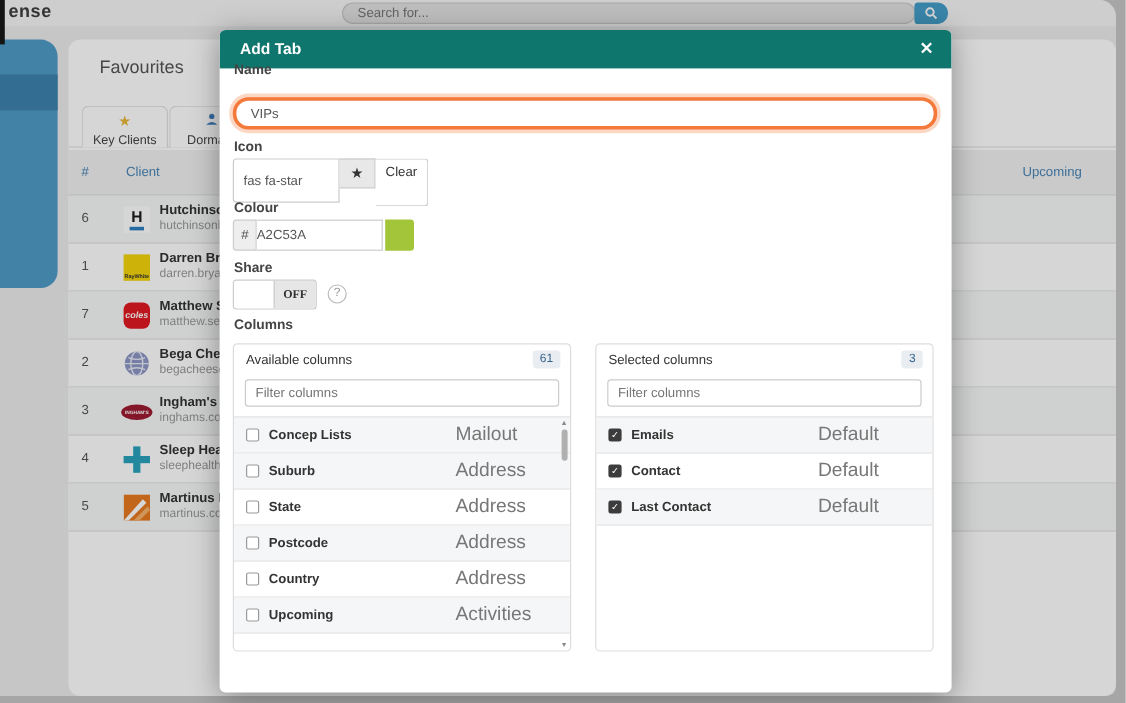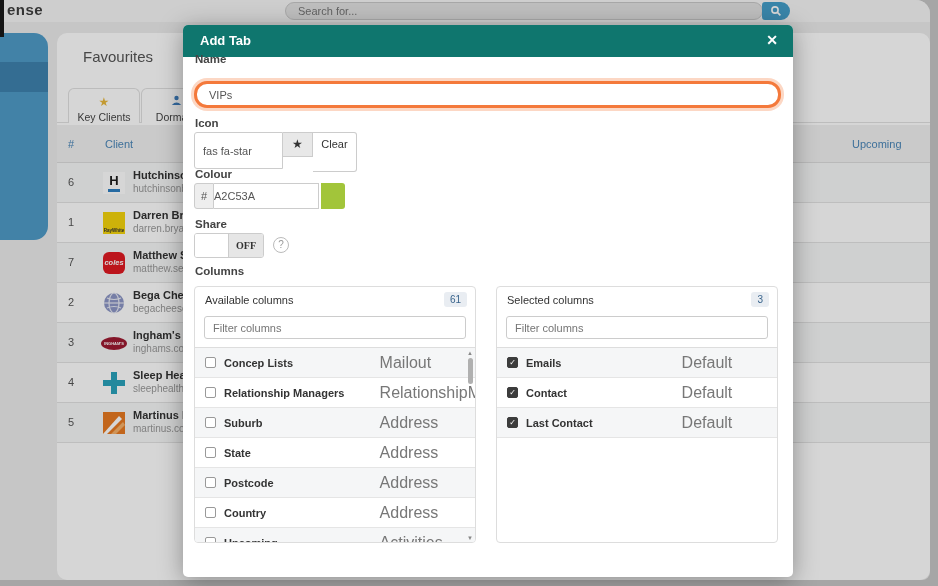--- a/index.html
+++ b/index.html
@@ -276,25 +276,20 @@
         <span>Available columns</span>
         <span class="panel-badge">61</span>
       </div>
       <input class="panel-filter" placeholder="Filter columns" style="">
       <div class="col-list">
         <div class="col-row alt">
           <span class="cb"></span>
           <span class="col-name">Concep Lists</span>
           <span class="col-cat">Mailout</span>
         </div>
-        <div class="col-row">
-          <span class="cb"></span>
-          <span class="col-name">Relationship Managers</span>
-          <span class="col-cat">RelationshipManagement</span>
-        </div>
         <div class="col-row alt">
           <span class="cb"></span>
           <span class="col-name">Suburb</span>
           <span class="col-cat">Address</span>
         </div>
         <div class="col-row">
           <span class="cb"></span>
           <span class="col-name">State</span>
           <span class="col-cat">Address</span>
         </div>

